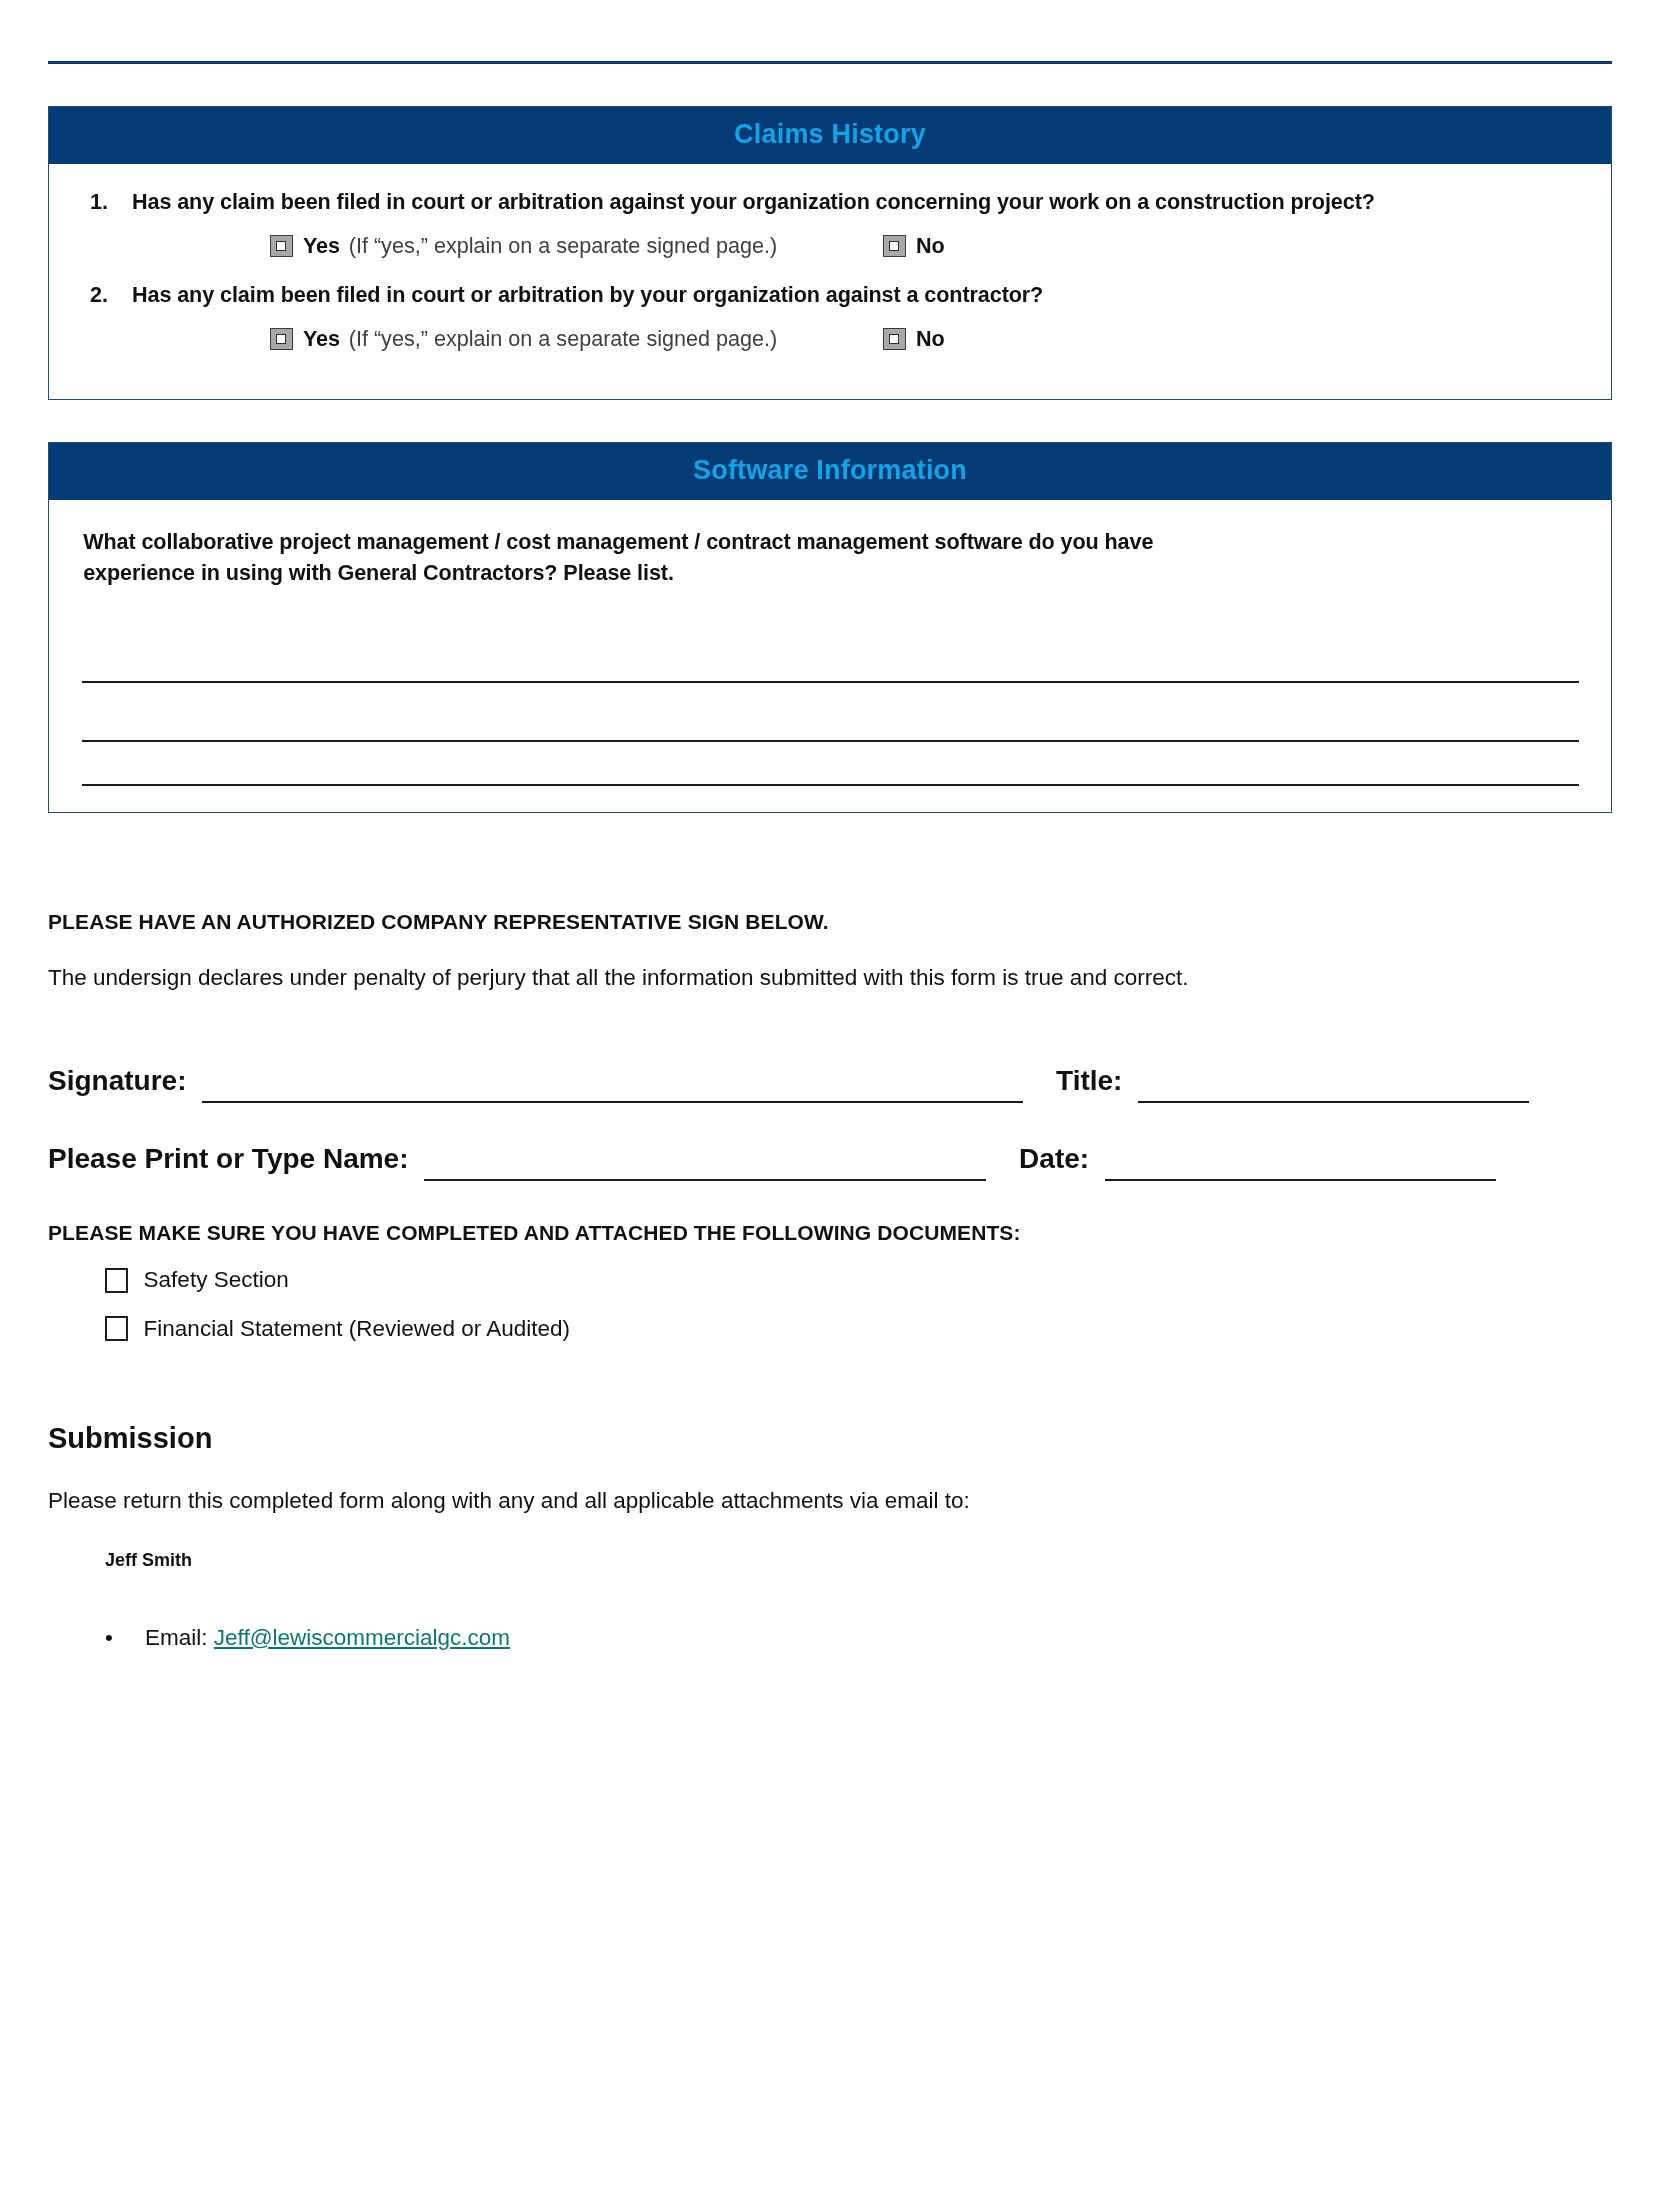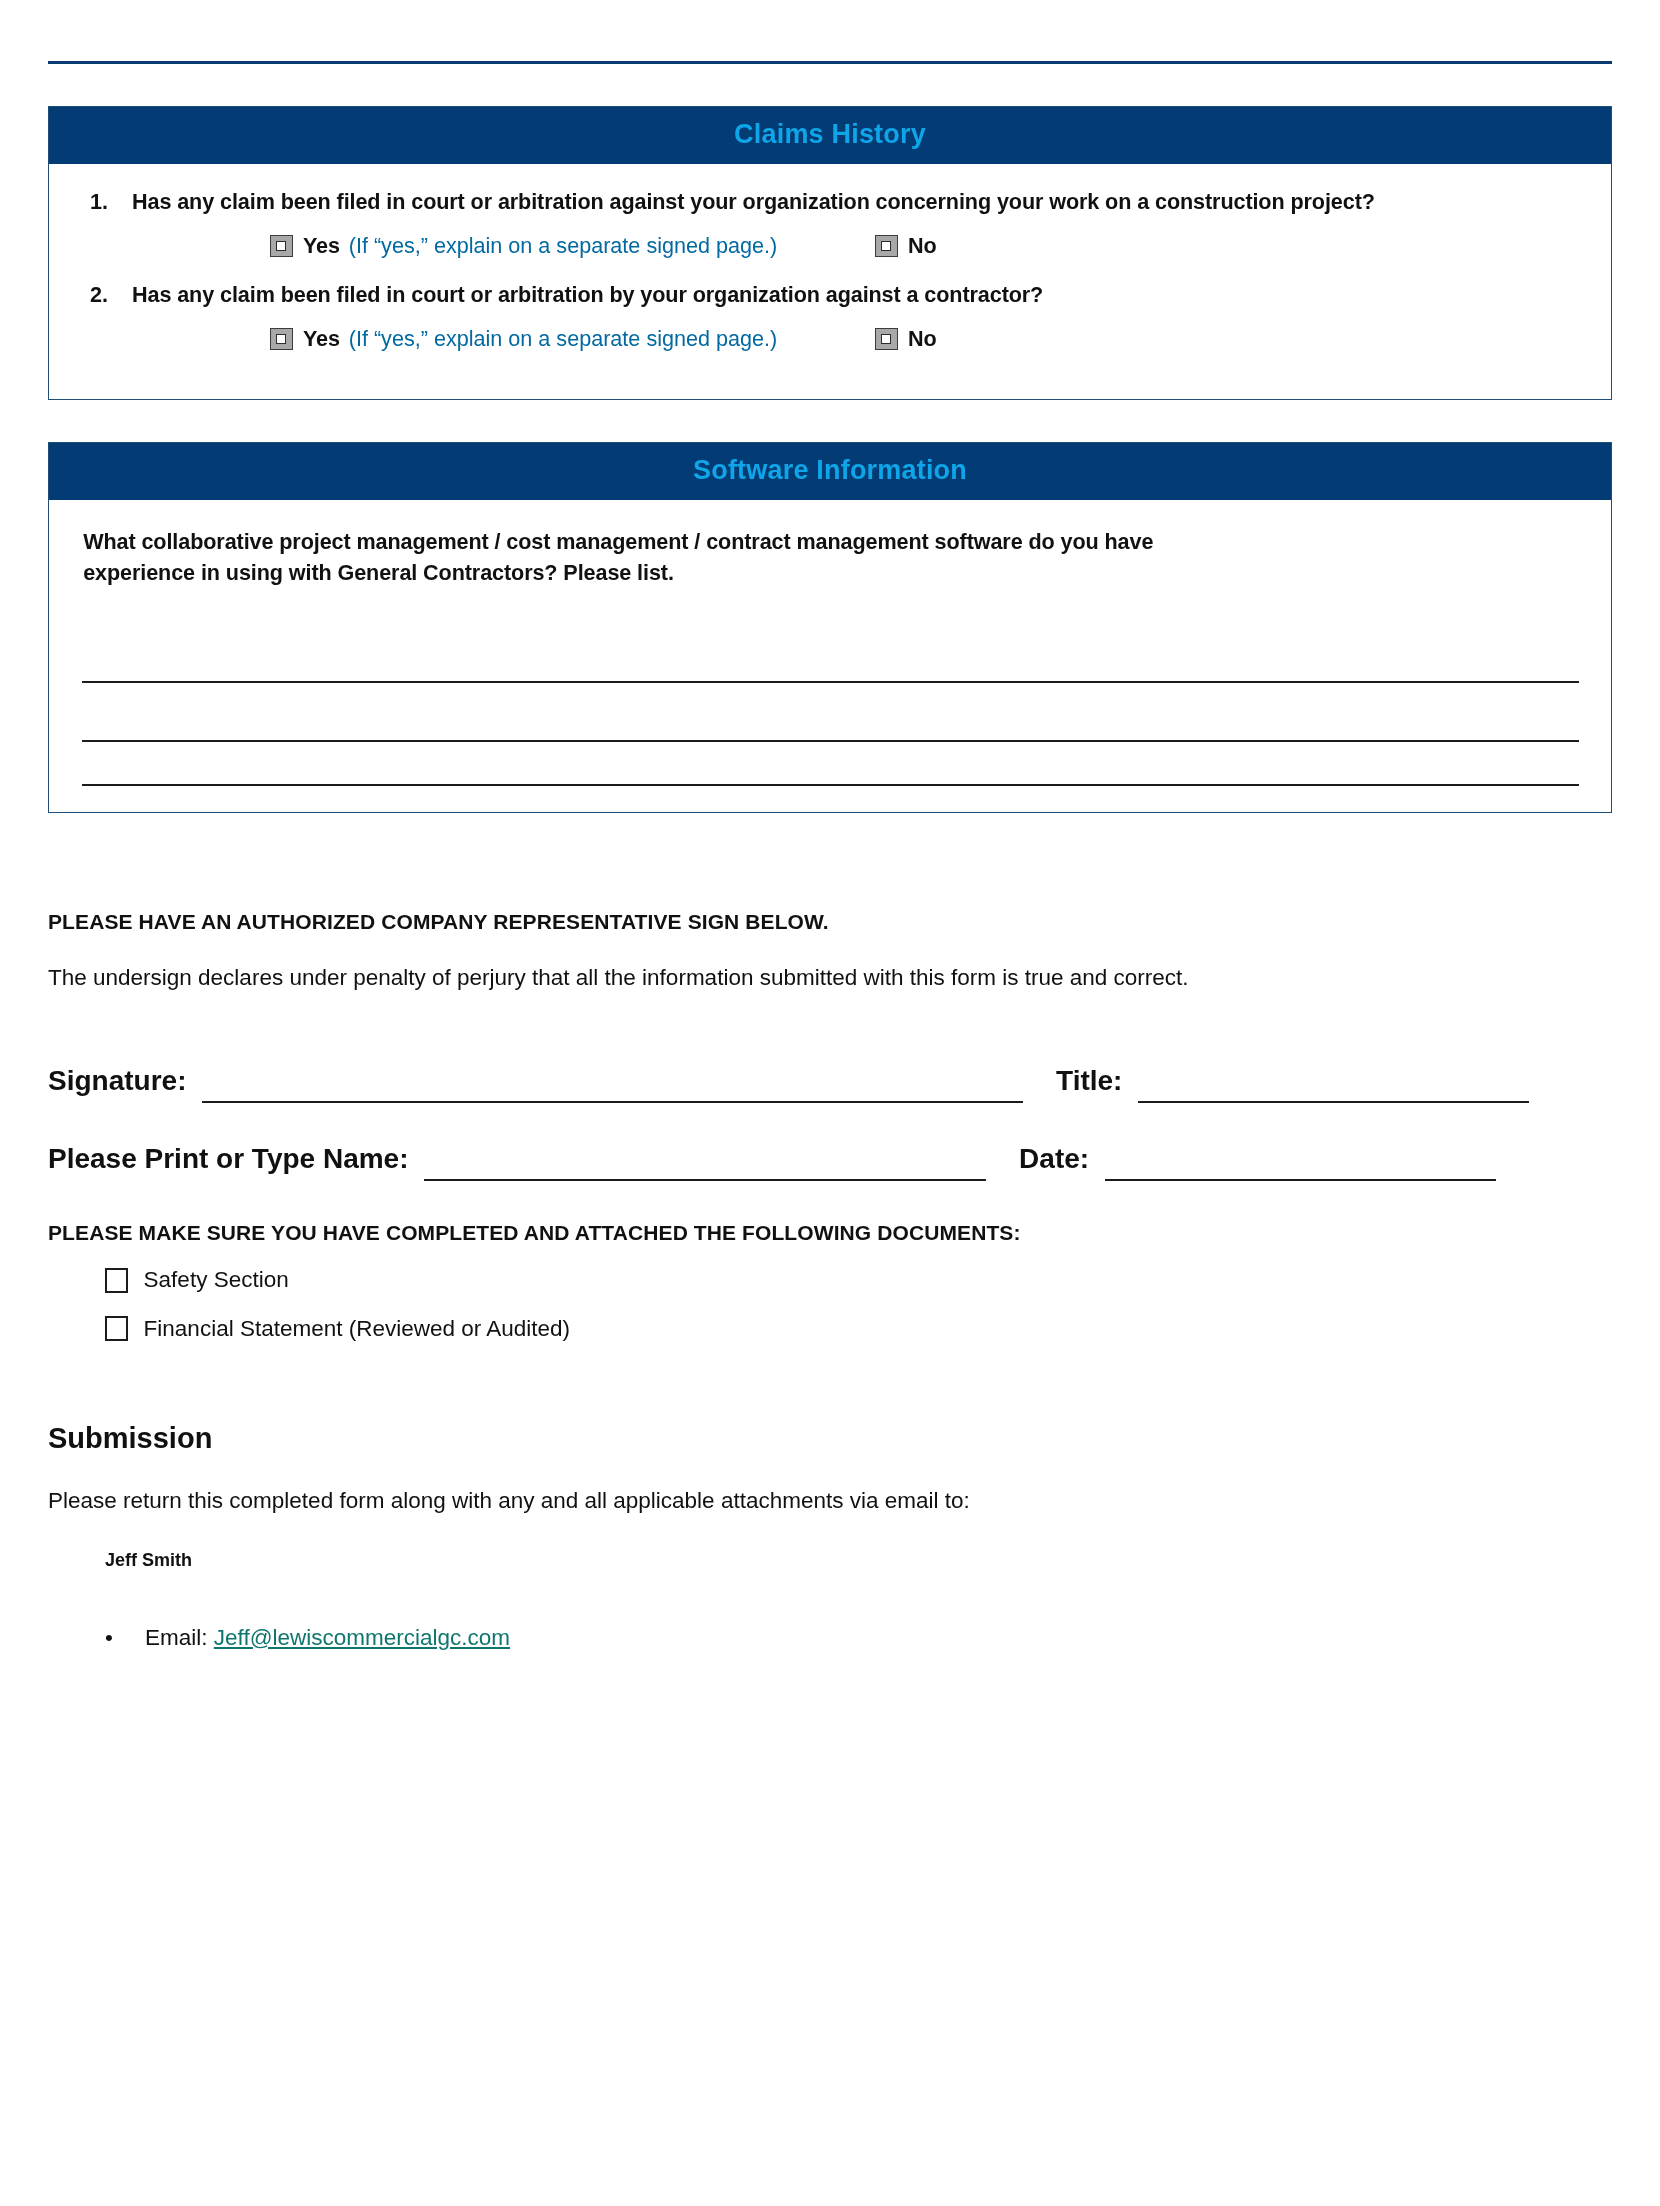--- a/index.html
+++ b/index.html
@@ -69,41 +69,42 @@
     font-weight: 700;
     font-size: 21.6px;
     line-height: 1.42;
     letter-spacing: -0.1px;
   }
   .answer-row {
     display: flex;
     align-items: center;
     margin: 15.6px 0 21px 0;
     padding-left: 192px;
+    gap: 8px;
   }
   .answer-yes {
     display: flex;
     align-items: center;
     width: 605px;
     flex: 0 0 605px;
   }
   .answer-no {
     display: flex;
     align-items: center;
   }
   .opt-label {
     font-weight: 700;
     font-size: 21.6px;
     margin-left: 10.4px;
   }
   .opt-hint {
     font-weight: 400;
     font-size: 21.6px;
     margin-left: 8.6px;
-    color: #0369a1;
+    color: #404040;
   }
 
   
   .cb3d {
     width: 22.5px;
     height: 22.5px;
     box-sizing: border-box;
     border: 1.7px solid #3b3b3b;
     background: #a8a8a8;
     display: inline-flex;

